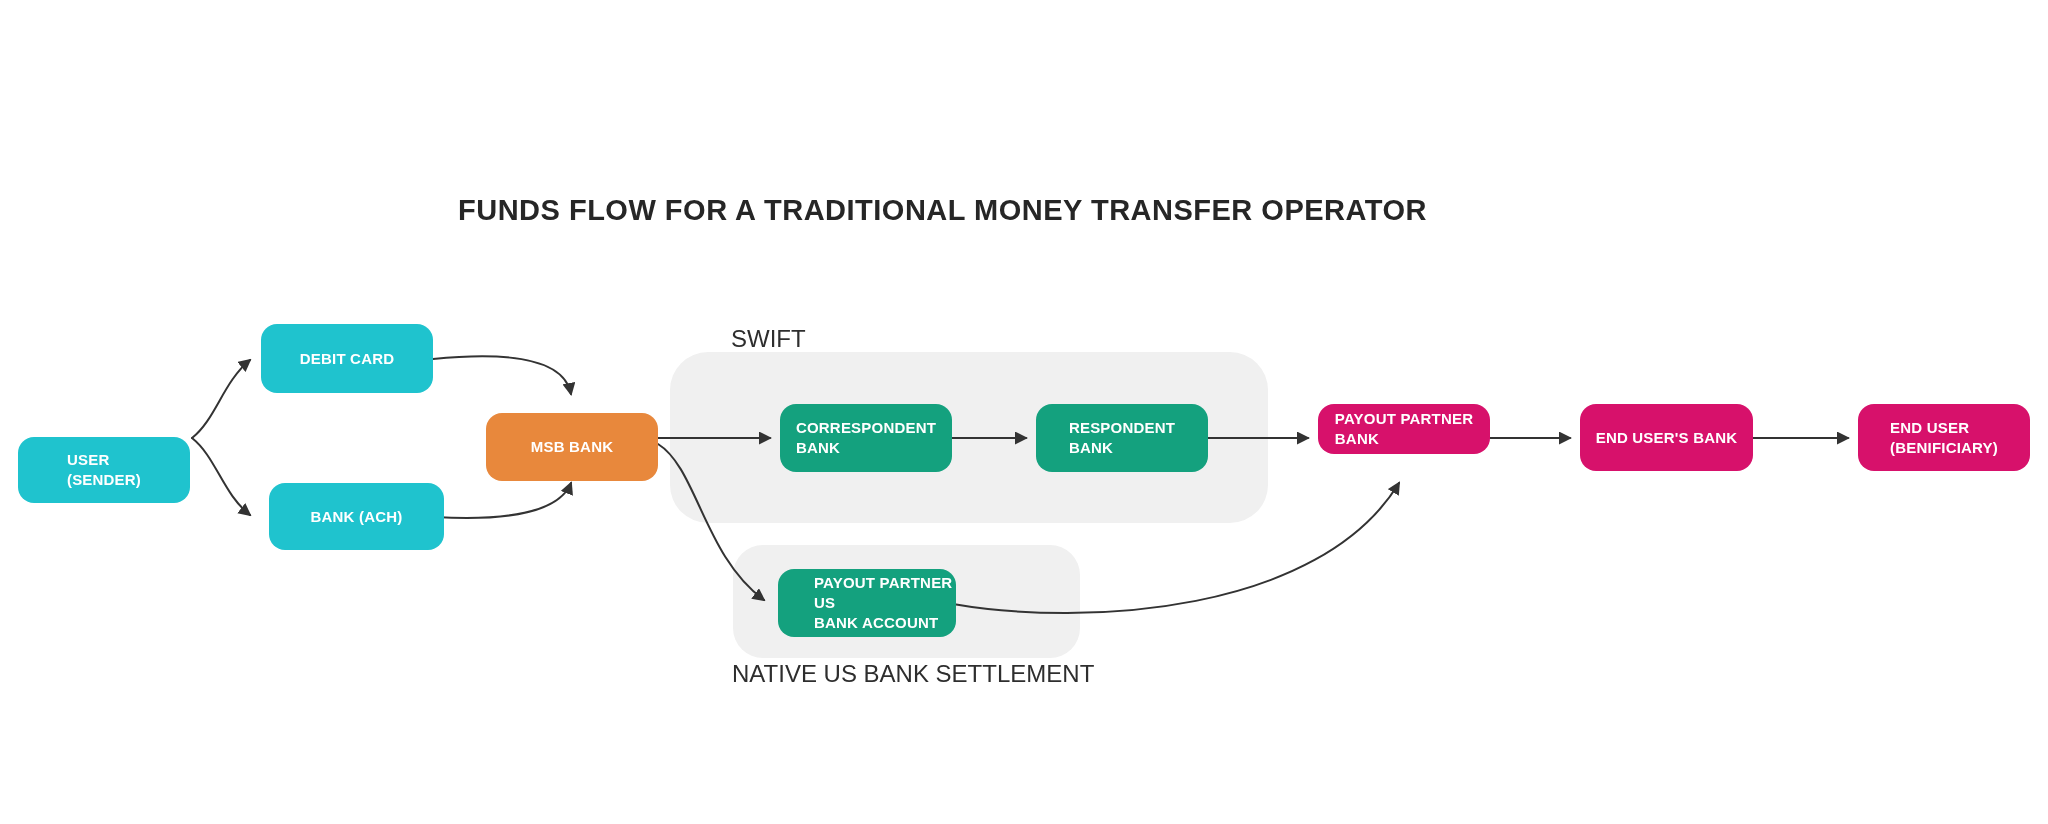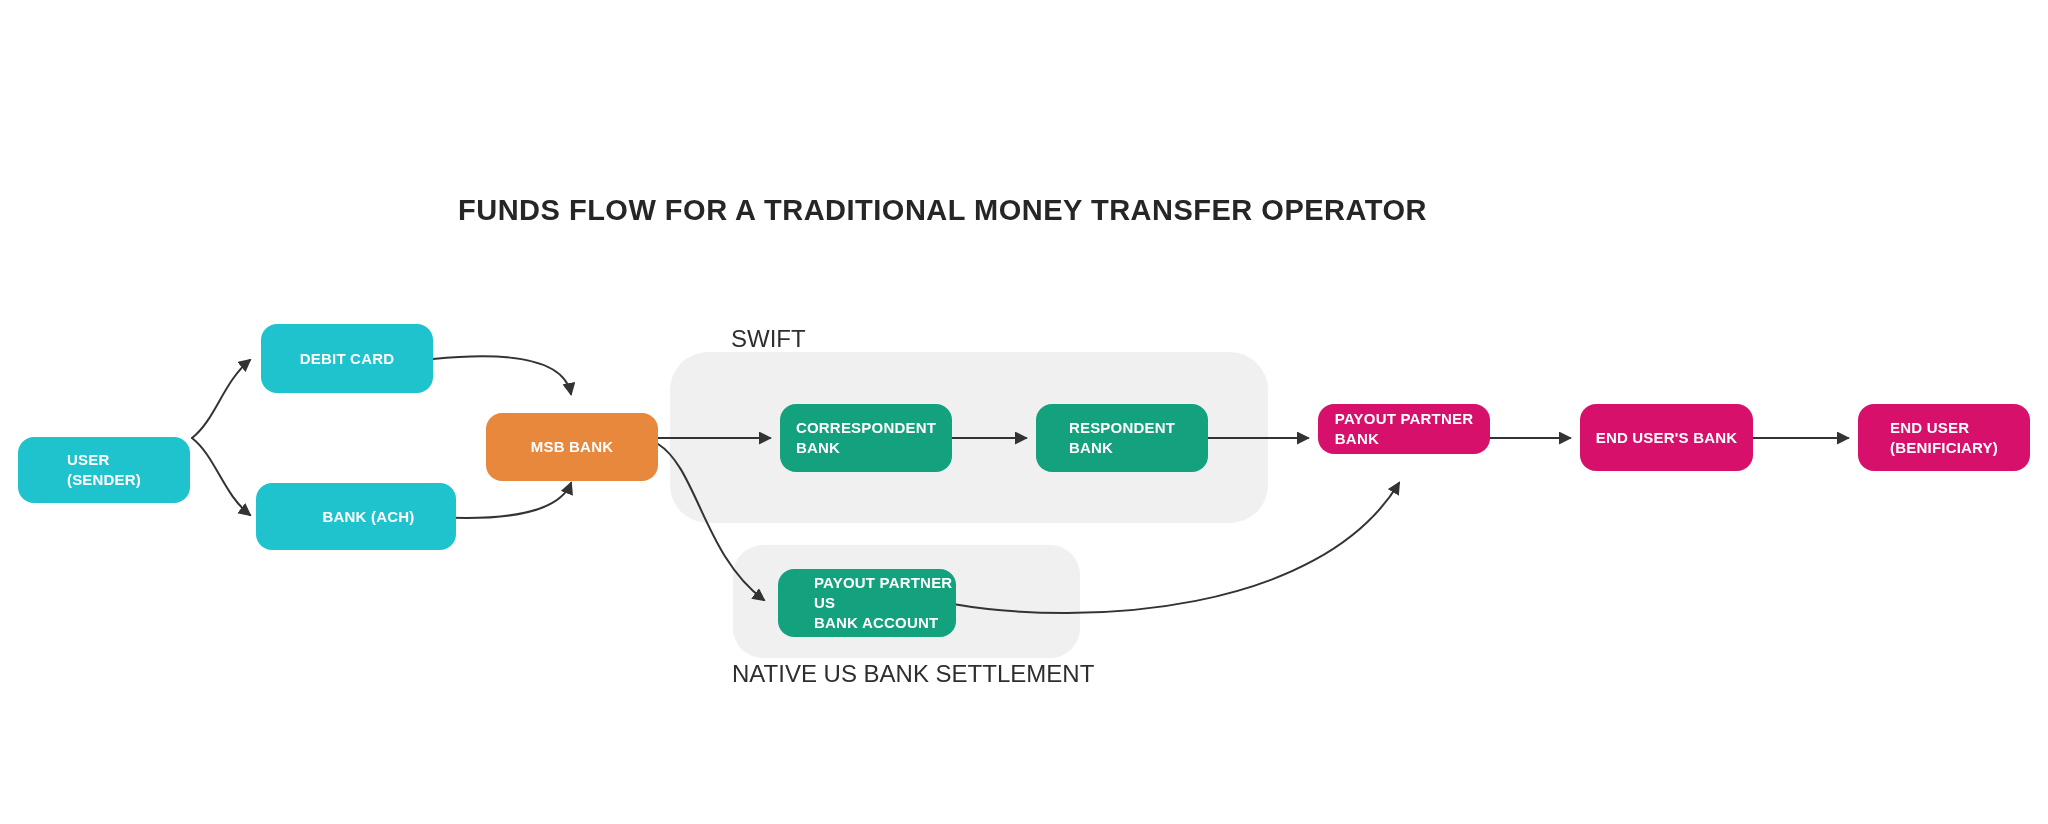--- a/index.html
+++ b/index.html
@@ -76,21 +76,21 @@
     letter-spacing: 0.2px;
     white-space: pre-line;
   }
   .node--cyan   { background: var(--color-cyan,   #1fc3ce); }
   .node--orange { background: var(--color-orange, #e8883c); margin-top: 8px; }
   .node--green  { background: var(--color-green,  #14a17e); }
   .node--pink   { background: var(--color-pink,   #d7116b); }
 
   .node-user       { left: 18px;   top: 405px; width: 172px; height: 66px; margin-top: 32px; }
   .node-debit      { left: 261px;  top: 324px; width: 172px; height: 69px; }
-  .node-ach        { left: 256px;  top: 483px; width: 175px; height: 67px; padding-left: 25px; }
+  .node-ach        { left: 269px;  top: 483px; width: 175px; height: 67px; }
   .node-msb        { left: 486px;  top: 405px; width: 172px; height: 68px; }
   .node-corr       { left: 780px;  top: 404px; width: 172px; height: 68px; }
   .node-resp       { left: 1036px; top: 404px; width: 172px; height: 68px; }
   .node-payout-us  { left: 778px;  top: 569px; width: 142px; height: 68px; padding-left: 36px; }
   .node-pp         { left: 1318px; top: 404px; width: 172px; height: 50px; }
   .node-eub        { left: 1580px; top: 404px; width: 173px; height: 67px; }
   .node-eu         { left: 1858px; top: 404px; width: 172px; height: 67px; }
 </style>
 </head>
 <body>

